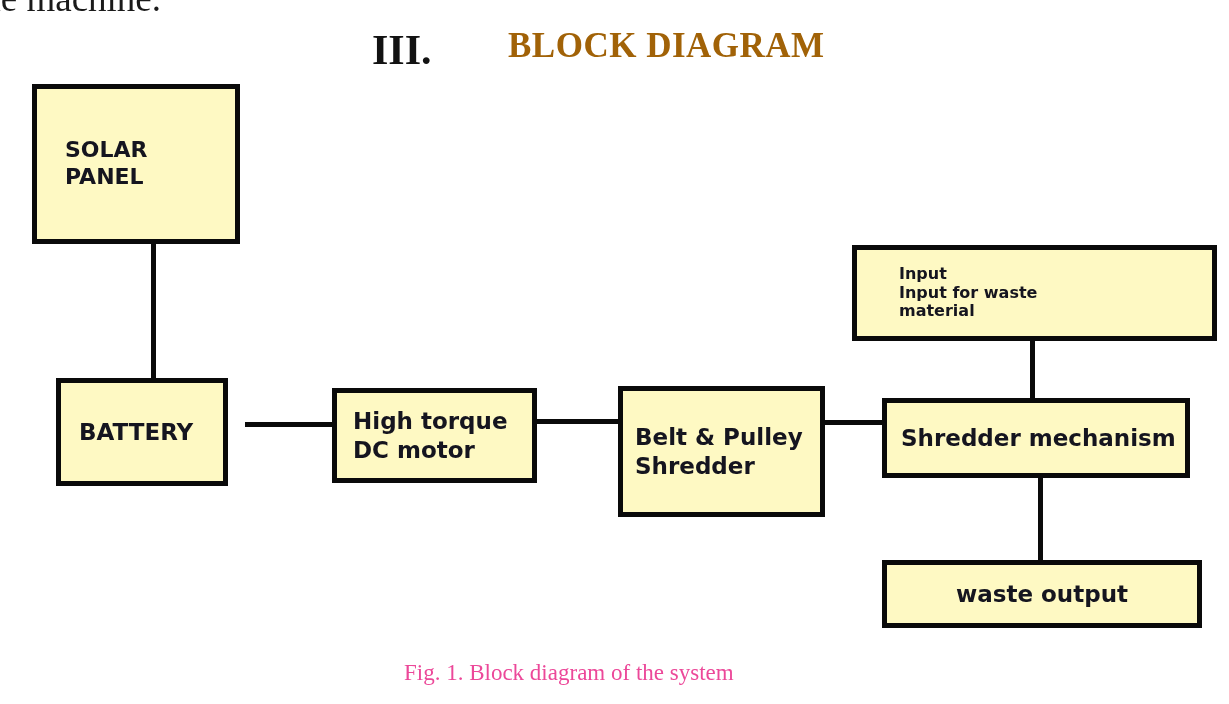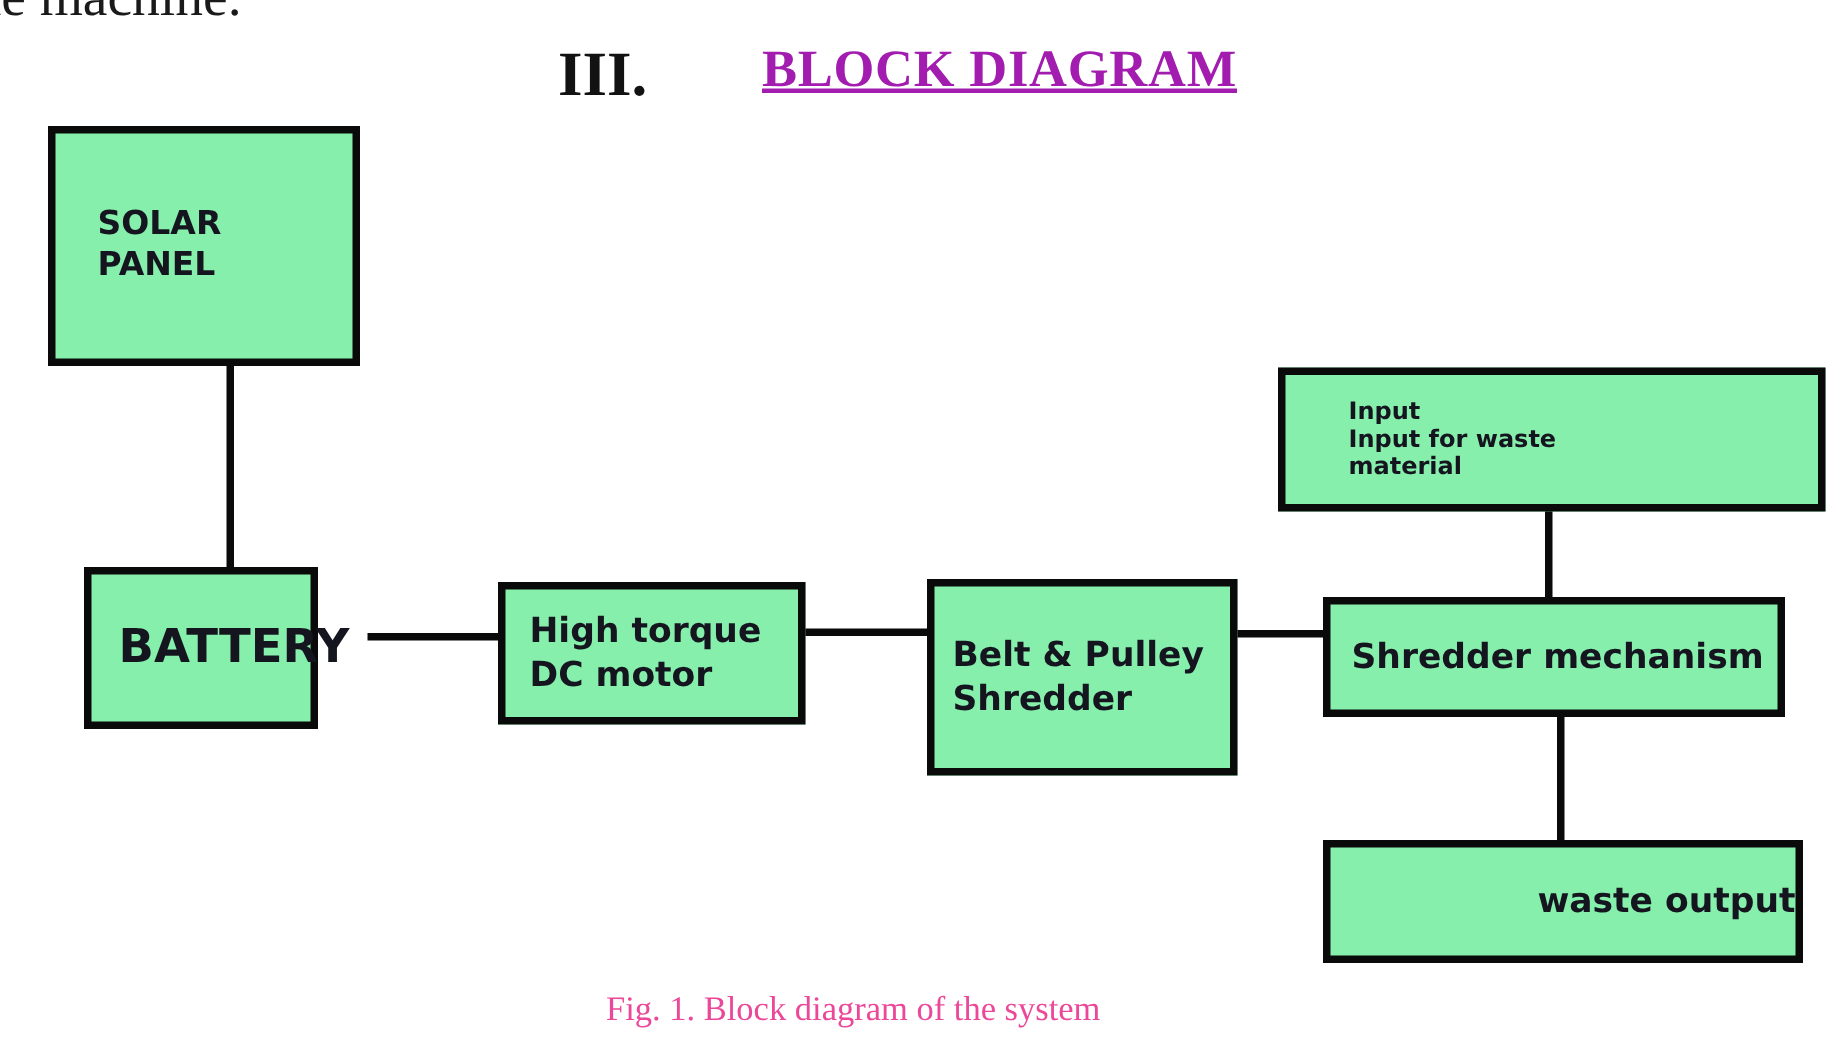--- a/index.html
+++ b/index.html
@@ -43,44 +43,43 @@
     color: #121212;
   }
   .heading-title {
     position: absolute;
     left: 508px;
     top: 26px;
     font-family: "Liberation Serif", serif;
     font-weight: bold;
     font-size: 35px;
     letter-spacing: 0.5px;
-    color: #a21caf;
-    text-decoration: underline;
+    color: #a16207;
   }
   
   .block {
     position: absolute;
     box-sizing: border-box;
     border: 5px solid #0a0a0a;
-    background: #86efac;
+    background: #fef9c3;
     display: flex;
     flex-direction: column;
     justify-content: center;
     color: #15151f;
     font-weight: bold;
     line-height: 1.22;
   }
   .block span { display: block; white-space: nowrap; }
   .block-solar   { left: 32px;  top: 84px;  width: 208px; height: 160px; font-size: 22px; padding-left: 28px; }
-  .block-battery { left: 56px;  top: 378px; width: 156px; height: 108px; font-size: 31px; padding-left: 18px; }
+  .block-battery { left: 56px;  top: 378px; width: 172px; height: 108px; font-size: 23px; padding-left: 18px; }
   .block-motor   { left: 332px; top: 388px; width: 205px; height: 95px;  font-size: 23px; padding-left: 16px; }
   .block-belt    { left: 618px; top: 386px; width: 207px; height: 131px; font-size: 23px; padding-left: 12px; }
   .block-hopper  { left: 852px; top: 245px; width: 365px; height: 96px;  font-size: 16px; padding-left: 42px; line-height: 1.15; }
   .block-shredder{ left: 882px; top: 398px; width: 308px; height: 80px;  font-size: 23px; padding-left: 14px; }
-  .block-waste   { left: 882px; top: 560px; width: 320px; height: 82px;  font-size: 23px; align-items: flex-end; }
+  .block-waste   { left: 882px; top: 560px; width: 320px; height: 68px;  font-size: 23px; align-items: center; }
   
   .conn {
     position: absolute;
     background: #0a0a0a;
   }
   .conn-solar-battery   { left: 151px;  top: 241px; width: 5px;  height: 140px; }
   .conn-battery-motor   { left: 245px;  top: 422px; width: 90px; height: 5px; }
   .conn-motor-belt      { left: 534px;  top: 419px; width: 87px; height: 5px; }
   .conn-belt-shredder   { left: 822px;  top: 420px; width: 63px; height: 5px; }
   .conn-hopper-shredder { left: 1030px; top: 338px; width: 5px;  height: 63px; }

